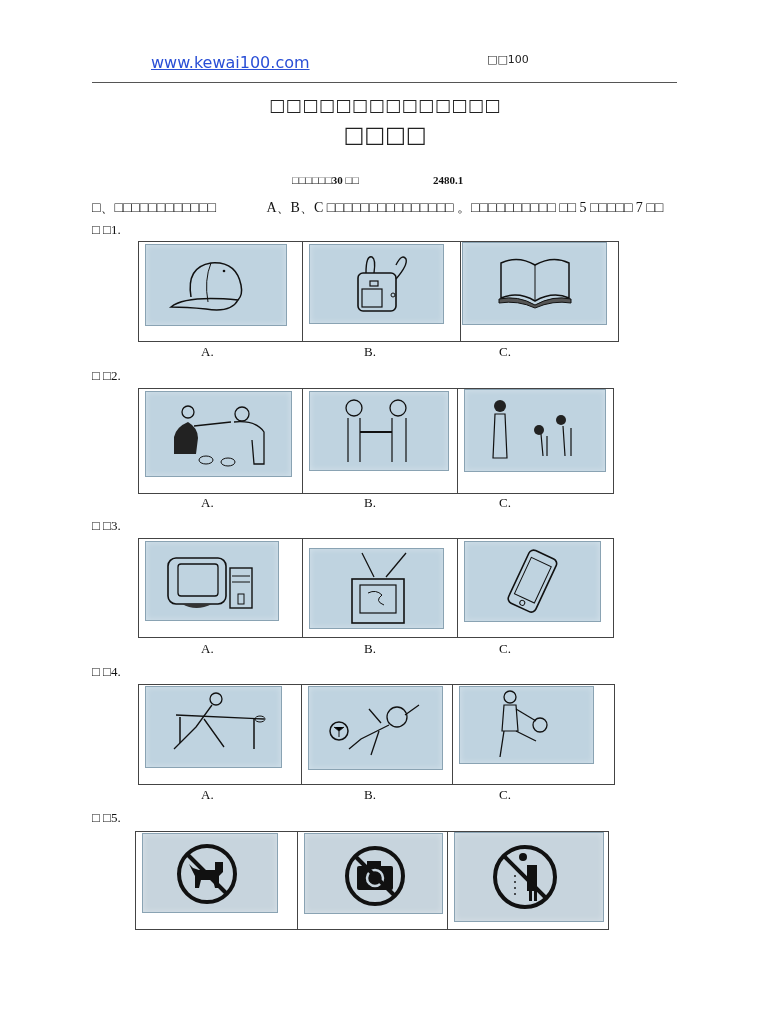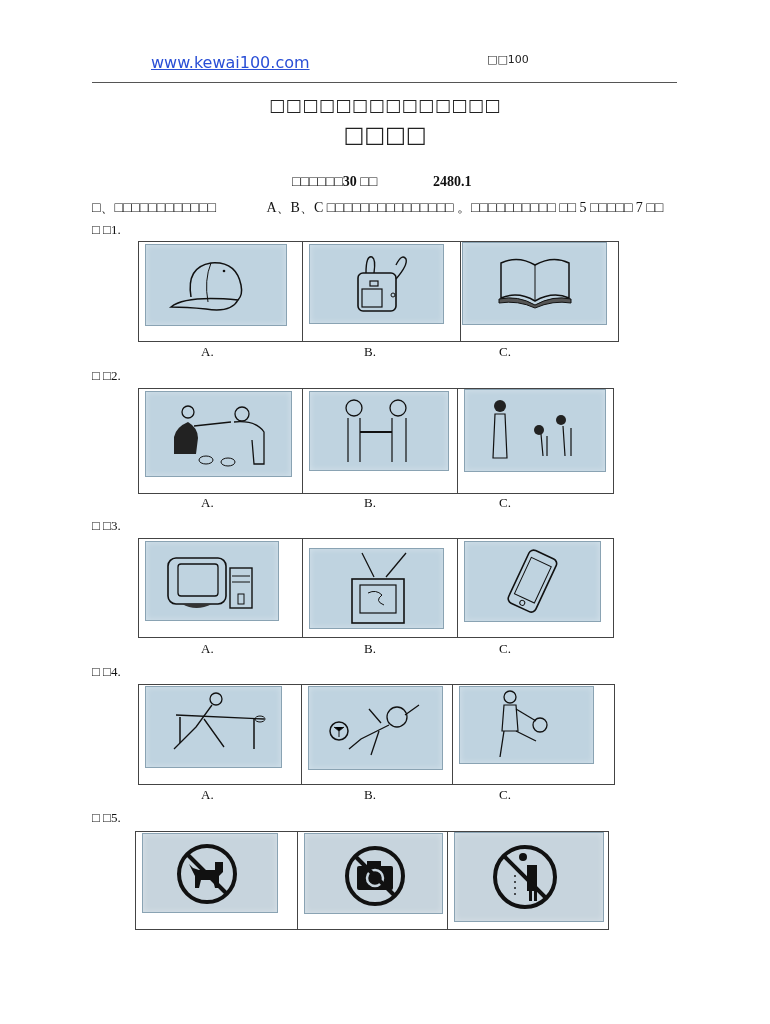--- a/index.html
+++ b/index.html
@@ -7,21 +7,21 @@
          font-family: "Liberation Serif", serif; color: #111; }
   .abs { position: absolute; }
   .hdr-link { left: 125px; top: 53px; font-family: "DejaVu Sans", sans-serif; font-size: 16px;
               color: #2a4fd6; text-decoration: underline; margin-left: 26px; }
   .hdr-right { left: 487px; top: 53px; font-family: "DejaVu Sans", sans-serif; font-size: 11px; color: #222; }
   .hdr-rule { left: 92px; top: 82px; width: 585px; height: 0; border-top: 1.5px solid #555; }
   .title { left: 0; width: 770px; top: 95px; text-align: center; font-family: "DejaVu Sans", sans-serif;
            font-size: 17px; color: #222; letter-spacing: 0.5px; }
   .subtitle { left: 0; width: 770px; top: 122px; text-align: center; font-family: "DejaVu Sans", sans-serif;
               font-size: 22px; color: #222; }
-  .meta { top: 174px; font-weight: bold; font-size: 14px; }
+  .meta { top: 174px; font-weight: bold; font-size: 11px; }
   .meta-left { left: 292px; }
   .meta-right { left: 433px; }
   .instr { left: 92px; top: 199px; font-size: 14px; white-space: nowrap; }
   .instr b { font-weight: normal; margin-left: 47px; }
   .qlabel { left: 92px; font-size: 13px; }
   table.opts { position: absolute; border-collapse: collapse; table-layout: fixed; }
   table.opts td { border: 1.3px solid #444; padding: 0; vertical-align: top; position: relative; }
   .pic { position: absolute; background: #bfd3e0; border: 1px solid #8aa3b3;
          box-shadow: inset 0 0 6px rgba(255,255,255,0.35); overflow: hidden; }
   .pic svg { position: absolute; left: 0; top: 0; width: 100%; height: 100%; }

